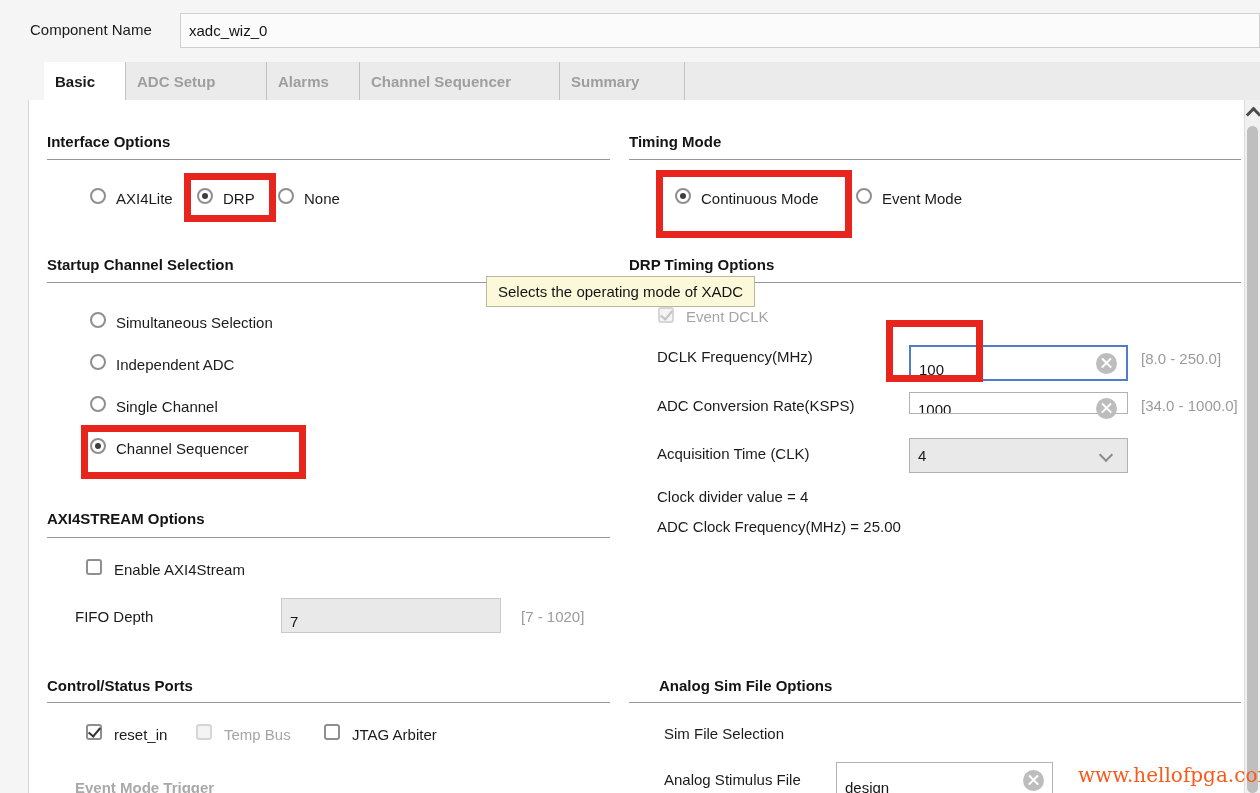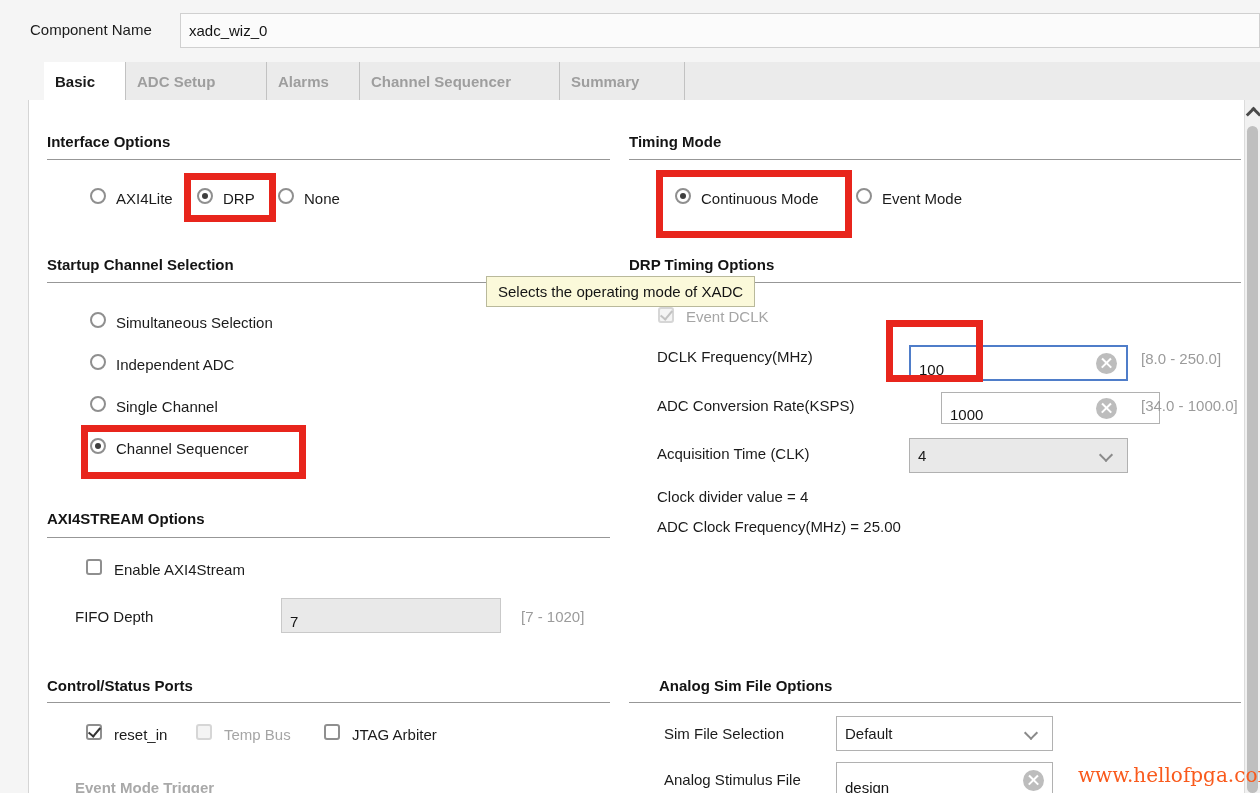--- a/index.html
+++ b/index.html
@@ -128,21 +128,21 @@
 
     <div class="checkbox disabled checked" style="left:629px;top:207px"></div>
     <div class="lbl gray" style="left:657px;top:208px">Event DCLK</div>
 
     <div class="lbl" style="left:628px;top:248px">DCLK Frequency(MHz)</div>
     <input class="field focused" style="left: 880px; top: 245px; width: 219px; height: 36px;" readonly="" value="100">
     <div class="clear-icon" style="left:1067px;top:253px"></div>
     <div class="hint" style="left:1112px;top:250px">[8.0 - 250.0]</div>
 
     <div class="lbl" style="left:628px;top:297px">ADC Conversion Rate(KSPS)</div>
-    <input class="field" style="left: 880px; top: 292px; width: 219px; height: 32px; margin-left: 32px;" readonly="" value="1000">
+    <input class="field" style="left: 880px; top: 292px; width: 219px; height: 22px;" readonly="" value="1000">
     <div class="clear-icon" style="left:1067px;top:298px"></div>
     <div class="hint" style="left:1112px;top:297px">[34.0 - 1000.0]</div>
 
     <div class="lbl" style="left:628px;top:345px">Acquisition Time (CLK)</div>
     <div class="dropdown graybg" style="left:880px;top:338px;width:219px;height:35px">
       <span>4</span>
       <span class="chev-down"></span>
     </div>
 
     <div class="lbl" style="left:628px;top:388px">Clock divider value = 4</div>
@@ -163,24 +163,20 @@
     <div class="checkbox disabled" style="left:167px;top:624px"></div>
     <div class="lbl gray" style="left:195px;top:626px">Temp Bus</div>
     <div class="checkbox" style="left:295px;top:624px"></div>
     <div class="lbl" style="left:323px;top:626px">JTAG Arbiter</div>
 
     <div class="heading gray" style="left:46px;top:679px">Event Mode Trigger</div>
 
     <div class="heading" style="left:630px;top:577px">Analog Sim File Options</div>
     <div class="hrule" style="left:600px;top:602px;width:612px"></div>
     <div class="lbl" style="left:635px;top:625px">Sim File Selection</div>
-    <div class="dropdown" style="left:807px;top:616px;width:217px;height:35px">
-      <span>Default</span>
-      <span class="chev-down"></span>
-    </div>
     <div class="lbl" style="left:635px;top:671px">Analog Stimulus File</div>
     <input class="field" style="left: 807px; top: 662px; width: 217px; height: 38px;" readonly="" value="design">
     <div class="clear-icon" style="left:994px;top:670px"></div>
 
     <div class="redbox" style="left:155px;top:73px;width:92px;height:49px"></div>
     <div class="redbox" style="left:627px;top:70px;width:196px;height:68px"></div>
     <div class="redbox" style="left:52px;top:325px;width:225px;height:54px"></div>
     <div class="redbox" style="left:857px;top:220px;width:97px;height:62px"></div>
 
     <div class="tooltip" style="left:457px;top:176px">Selects the operating mode of XADC</div>

